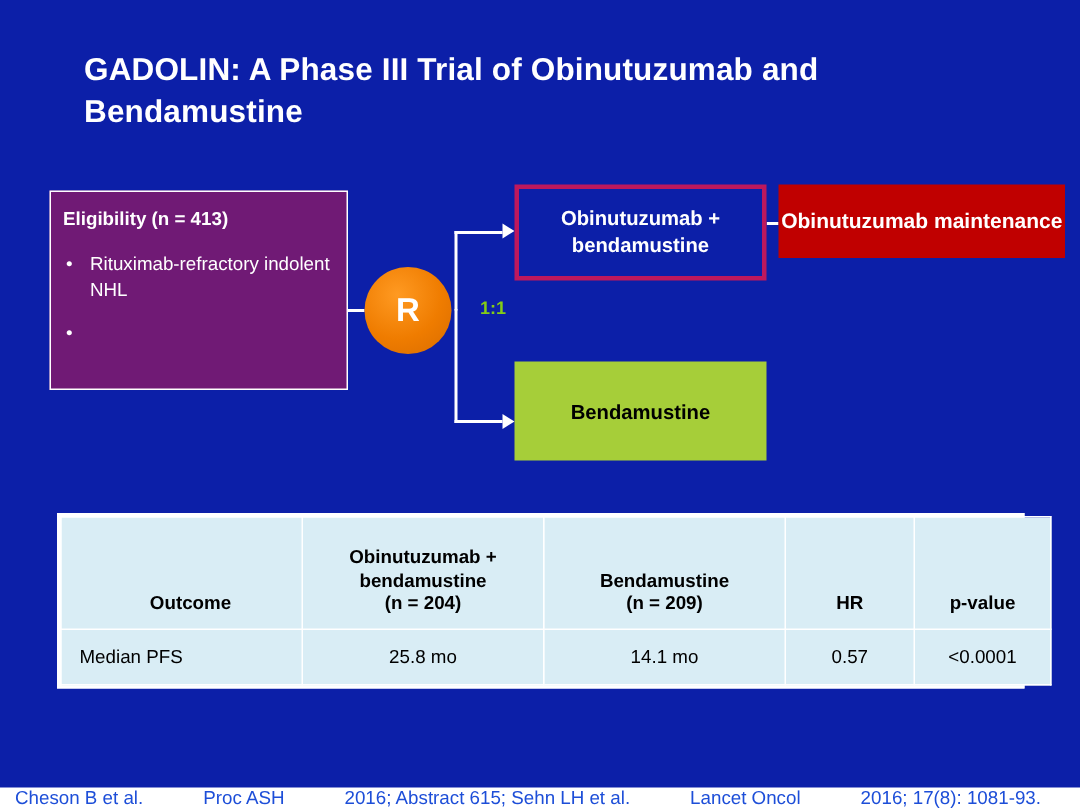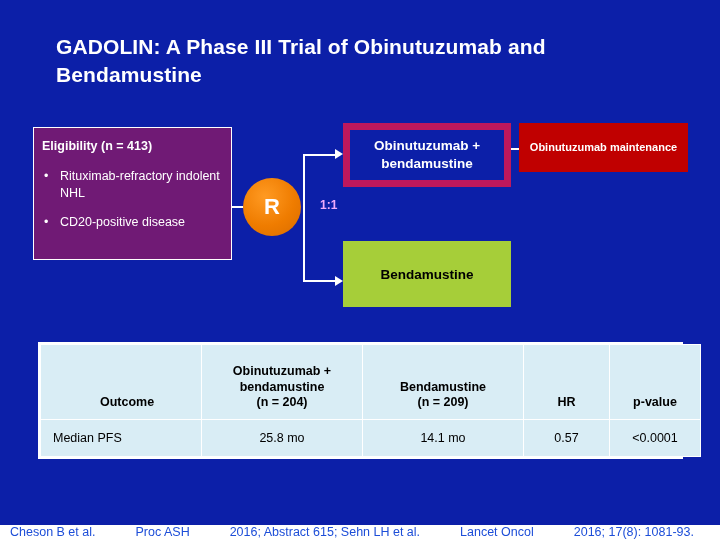--- a/index.html
+++ b/index.html
@@ -88,54 +88,54 @@
     font-weight: bold;
     display: flex;
     align-items: center;
     justify-content: center;
     box-sizing: border-box;
   }
   .ratio {
     position: absolute;
     left: 320px;
     top: 183px;
-    color: #f0abfc;
+    color: #84cc16;
     font-size: 12px;
     font-weight: bold;
   }
 
   
   .arm {
     position: absolute;
     box-sizing: border-box;
     display: flex;
     align-items: center;
     justify-content: center;
     text-align: center;
     font-weight: bold;
   }
   .arm-obi-benda {
     left: 343px;
     top: 108px;
     width: 168px;
     height: 64px;
     background: #0c1fa8;
-    border: 7px solid #be185d;
+    border: 3px solid #be185d;
     color: #ffffff;
     font-size: 13.5px;
     line-height: 1.3;
   }
   .arm-maint {
     left: 519px;
     top: 108px;
-    width: 169px;
+    width: 191px;
     height: 49px;
     background: #c00000;
     color: #ffffff;
-    font-size: 11px;
+    font-size: 14px;
     line-height: 1.3;
   }
   .arm-benda {
     left: 343px;
     top: 226px;
     width: 168px;
     height: 66px;
     background: #a6ce39;
     color: #000000;
     font-size: 13.5px;
@@ -242,21 +242,20 @@
 
   <div class="elig-box">
     <div class="elig-head">Eligibility (n = 413)</div>
     <div class="elig-list">
       <div class="elig-item">
         <span class="bullet">•</span>
         <span>Rituximab-refractory indolent NHL</span>
       </div>
       <div class="elig-item">
         <span class="bullet">•</span>
-        <span>CD20-positive disease</span>
       </div>
     </div>
   </div>
 
   <div class="line" style="left:232px; top:191px; width:11px; height:2px;"></div>
 
   <div class="r-circle">R</div>
   <div class="ratio">1:1</div>
 
   <div class="line" style="left:303px; top:139px; width:2px; height:53px;"></div>

